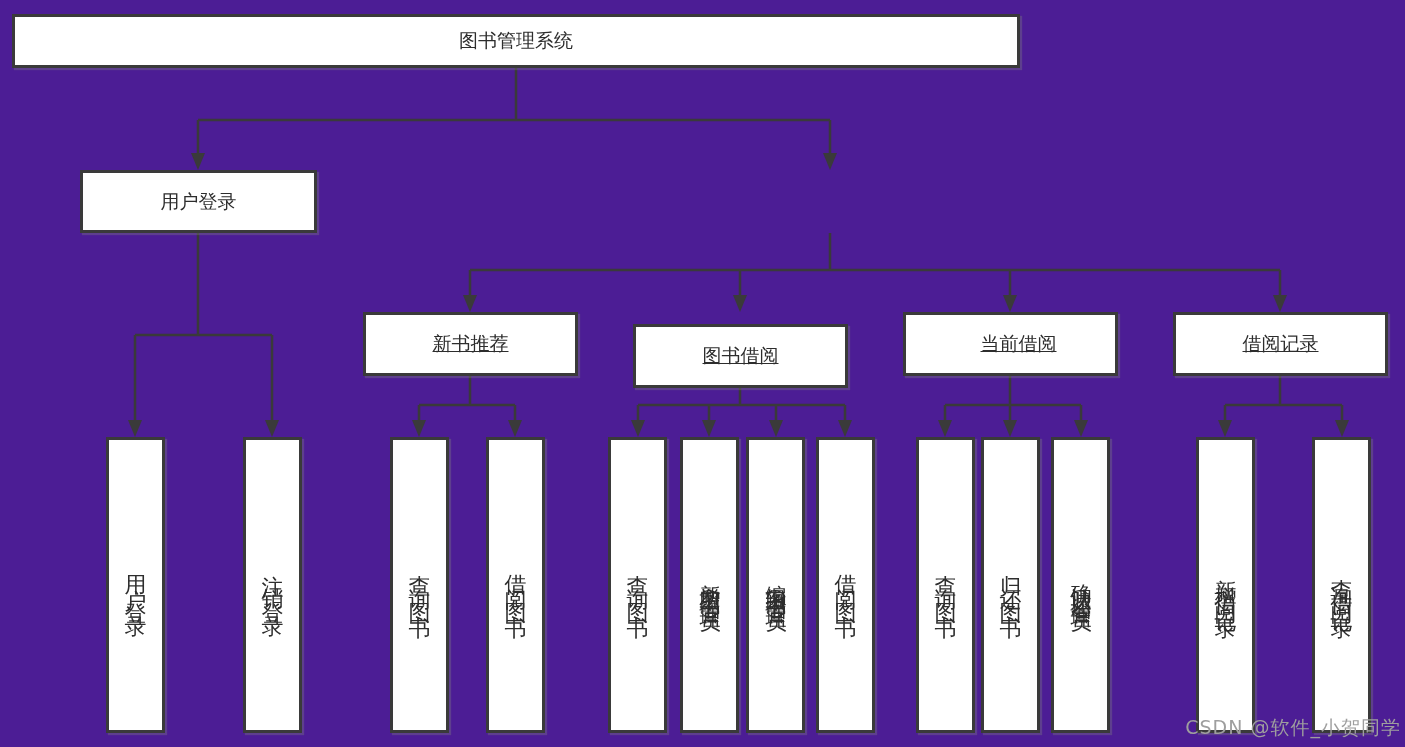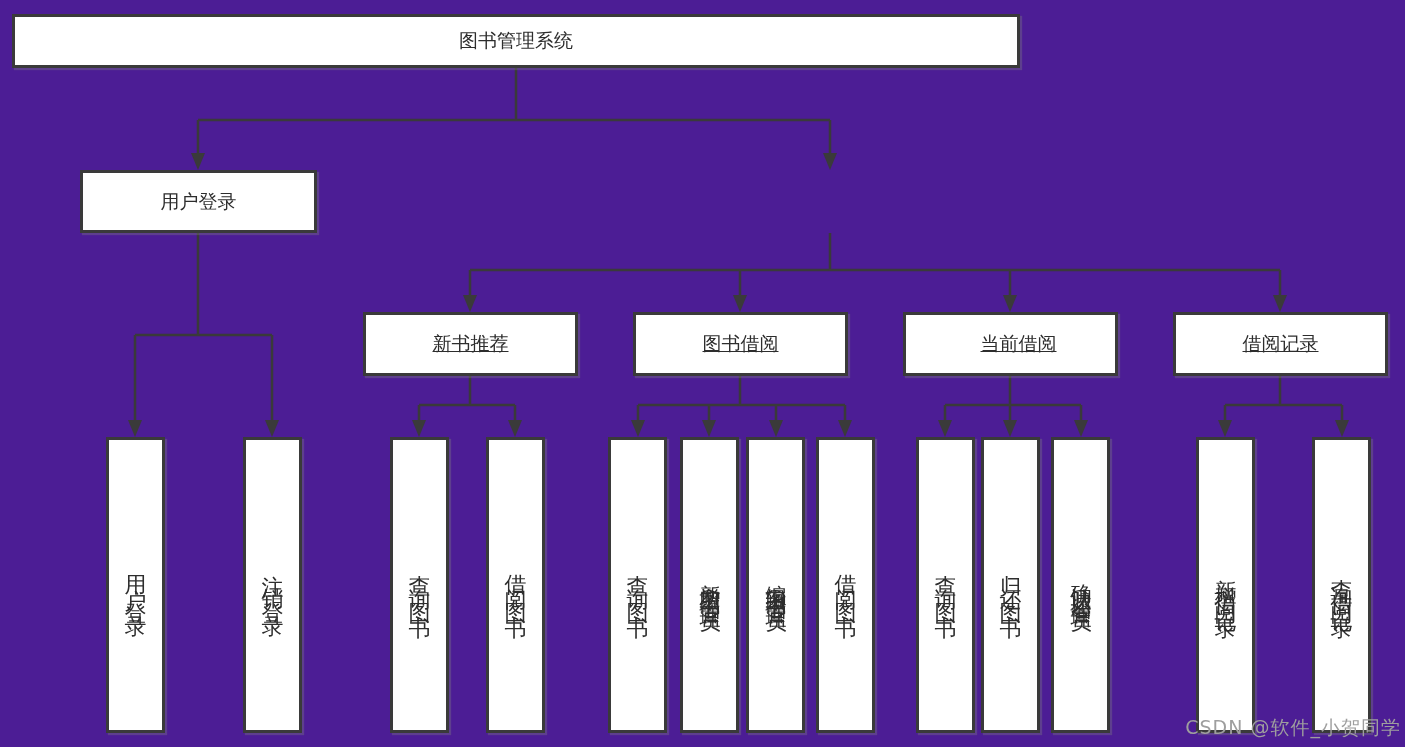--- a/index.html
+++ b/index.html
@@ -94,21 +94,21 @@
     <span>图书管理系统</span>
   </div>
 
   <div class="node lvl2" style="left:80px;">
     <span>用户登录</span>
   </div>
 
   <div class="node mid" style="left:363px;">
     <span>新书推荐</span>
   </div>
-  <div class="node mid" style="left:633px;">
+  <div class="node mid" style="left:633px;margin-top:12px;">
     <span>图书借阅</span>
   </div>
   <div class="node mid" style="left:903px;padding-left:16px;">
     <span>当前借阅</span>
   </div>
   <div class="node mid" style="left:1173px;">
     <span>借阅记录</span>
   </div>
 
   <div class="node leaf" style="left:106px;">

